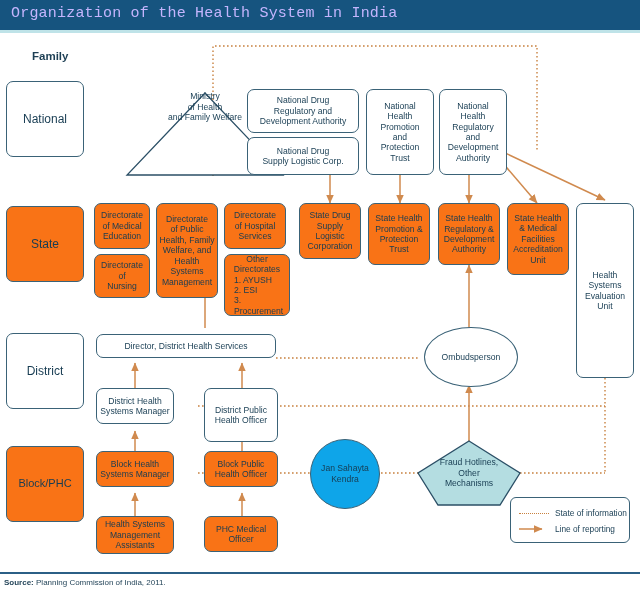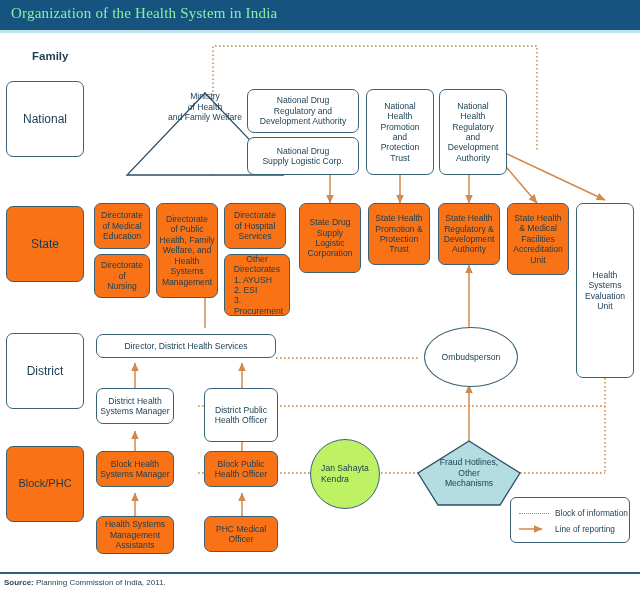--- a/index.html
+++ b/index.html
@@ -1,22 +1,22 @@
 <!DOCTYPE html>
 <html><head>
 <meta charset="utf-8">
 <style>
   html,body{margin:0;padding:0;background:#ffffff;}
   body{width:640px;height:611px;font-family:"Liberation Sans",sans-serif;}
   #page{position:relative;width:640px;height:611px;overflow:hidden;background:#fff;}
 
   #header{position:absolute;left:0;top:0;width:640px;height:30px;background:#16547f;
           border-bottom:3px solid #bfe3e8;}
-  #header .title{position:absolute;left:11px;top:5px;font-family:Liberation Serif, serif;
-          font-size:15px;color:#86efac;letter-spacing:.2px;}
+  #header .title{position:absolute;left:11px;top:5px;font-family:Liberation Mono, monospace;
+          font-size:15px;color:#c4b5fd;letter-spacing:.2px;}
 
   #canvas{position:absolute;left:0;top:33px;width:640px;height:535px;}
   svg.links{position:absolute;left:0;top:0;width:640px;height:535px;}
 
   .levels-label{position:absolute;left:32px;top:17px;font-size:11.5px;font-weight:bold;color:#1d3f54;}
 
   .node{position:absolute;box-sizing:border-box;border:1.3px solid #3a6277;border-radius:7px;
         display:flex;align-items:center;justify-content:center;text-align:center;
         font-size:8.6px;line-height:1.22;color:#173c52;padding:2px;}
   .white{background:#ffffff;}
@@ -24,22 +24,22 @@
   .lvl{font-size:12px;}
   .lvl.s{font-size:11px;}
 
   .tri{position:absolute;display:flex;align-items:flex-start;justify-content:center;}
   .tri svg{position:absolute;left:0;top:0;}
   .tri span{position:relative;z-index:2;font-size:8.6px;line-height:1.25;color:#173c52;
             text-align:center;padding-bottom:13px;}
 
   .ellipse{position:absolute;border:1.3px solid #3a6277;border-radius:50%;background:#ffffff;
            display:flex;align-items:center;justify-content:center;font-size:8.6px;color:#173c52;text-align:center;}
-  .circle{position:absolute;border:1.4px solid #3a6277;border-radius:50%;background:#bef264;
-           display:flex;align-items:center;justify-content:center;font-size:8.6px;line-height:1.25;color:#173c52;}
+  .circle{position:absolute;border:1.4px solid #3a6277;border-radius:50%;background:#0ea5e9;
+           display:flex;align-items:center;justify-content:center;font-size:8.6px;line-height:1.25;color:#173c52;text-align:center;}
 
   .pent{position:absolute;}
   .pent svg{position:absolute;left:0;top:0;}
   .pent span{position:absolute;left:0;top:0;width:100%;height:100%;display:flex;align-items:center;
              justify-content:center;text-align:center;font-size:8.6px;line-height:1.25;color:#173c52;z-index:2;}
 
   .otherdir{display:block;text-align:center;padding:3px 4px;width:100%;}
   .otherdir .lst{text-align:left;display:block;padding-left:3px;}
 
   #legend{position:absolute;left:510px;top:497px;width:118px;height:44px;background:#fff;
@@ -128,21 +128,21 @@
 
     <div class="node teal" style="left:224px;top:221px;width:66px;height:62px;">
       <span class="otherdir">
         <span>Other<br>Directorates</span>
         <span class="lst">1. AYUSH</span>
         <span class="lst">2. ESI</span>
         <span class="lst">3. Procurement</span>
       </span>
     </div>
 
-    <div class="node teal" style="left:299px;top:170px;width:62px;height:70px;">State Drug<br>Supply<br>Logistic<br>Corporation</div>
+    <div class="node teal" style="left:299px;top:170px;width:62px;height:56px;">State Drug<br>Supply<br>Logistic<br>Corporation</div>
     <div class="node teal" style="left:368px;top:170px;width:62px;height:62px;">State Health<br>Promotion &amp;<br>Protection<br>Trust</div>
     <div class="node teal" style="left:438px;top:170px;width:62px;height:62px;">State Health<br>Regulatory &amp;<br>Development<br>Authority</div>
     <div class="node teal" style="left:507px;top:170px;width:62px;height:72px;">State Health<br>&amp; Medical<br>Facilities<br>Accreditation<br>Unit</div>
 
     <div class="node white" style="left:576px;top:170px;width:58px;height:175px;">Health<br>Systems<br>Evaluation<br>Unit</div>
 
     <div class="node white" style="left:96px;top:301px;width:180px;height:24px;">Director, District Health Services</div>
     <div class="node white" style="left:96px;top:355px;width:78px;height:36px;">District Health<br>Systems Manager</div>
     <div class="node white" style="left:204px;top:355px;width:74px;height:54px;">District Public<br>Health Officer</div>
 
@@ -160,21 +160,21 @@
           <polygon points="53,2 104,34 84,66 22,66 2,34" fill="#b4dde1" stroke="#2b4f66" stroke-width="1.3"></polygon>
         </svg>
       <span>Fraud Hotlines,<br>Other<br>Mechanisms</span>
     </div>
 
   </div>
 
   <div id="legend">
     <div class="lg-row" style="top:10px;">
       <span class="lg-dot"></span>
-      <span class="lab">Block of information</span>
+      <span class="lab">State of information</span>
     </div>
     <div class="lg-row" style="top:26px;">
       <span class="lg-arrow">
         <svg width="30" height="8" viewBox="0 0 30 8">
           <defs>
               <marker id="ah2" markerWidth="7" markerHeight="7" refX="5.6" refY="3" orient="auto">
             <path d="M0,0.4 L6,3 L0,5.6 z" fill="#d08a4e"></path>
               </marker>
             </defs>
           <path d="M0,4 L23,4" stroke="#d08a4e" stroke-width="1.5" marker-end="url(#ah2)"></path>

